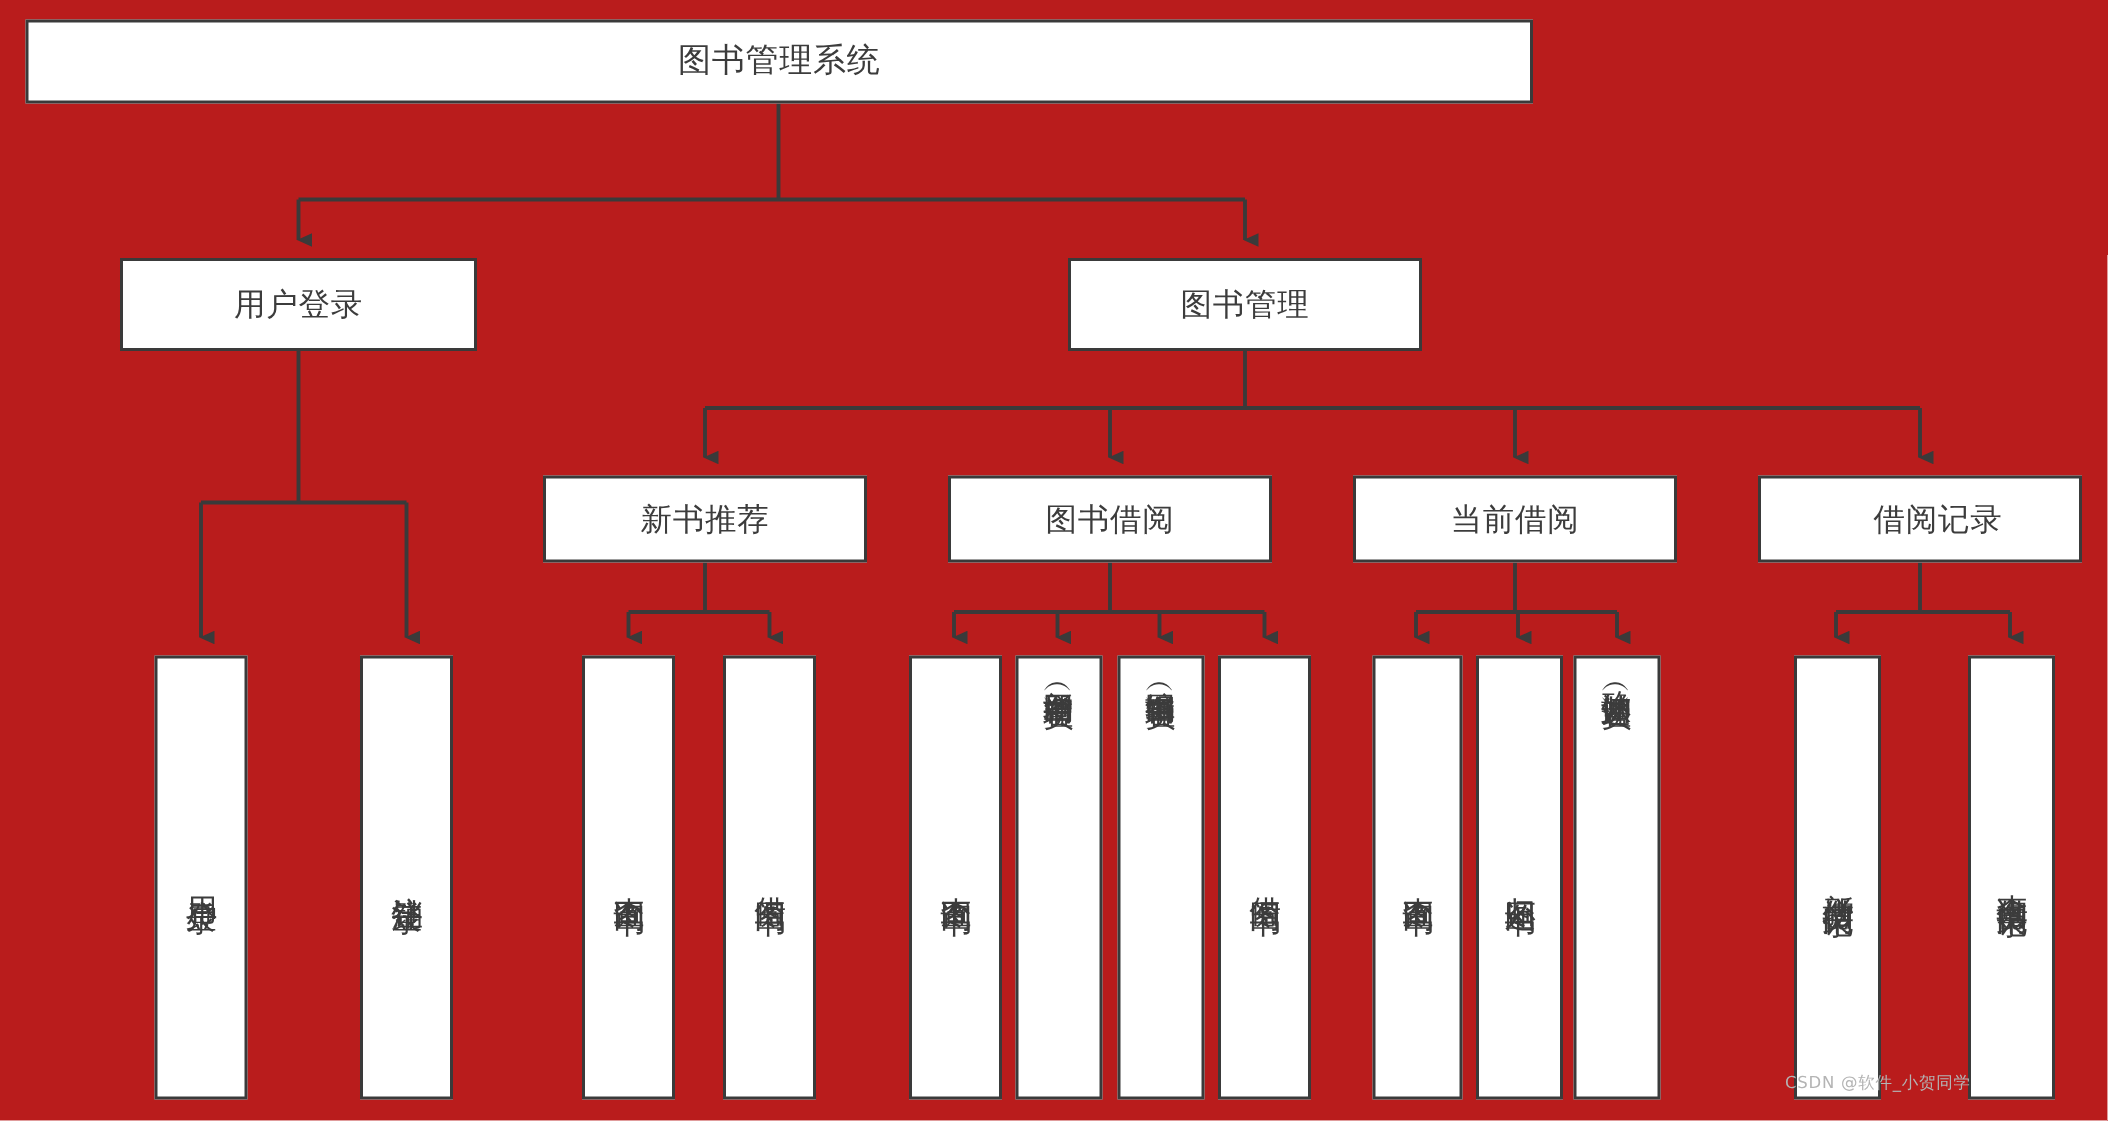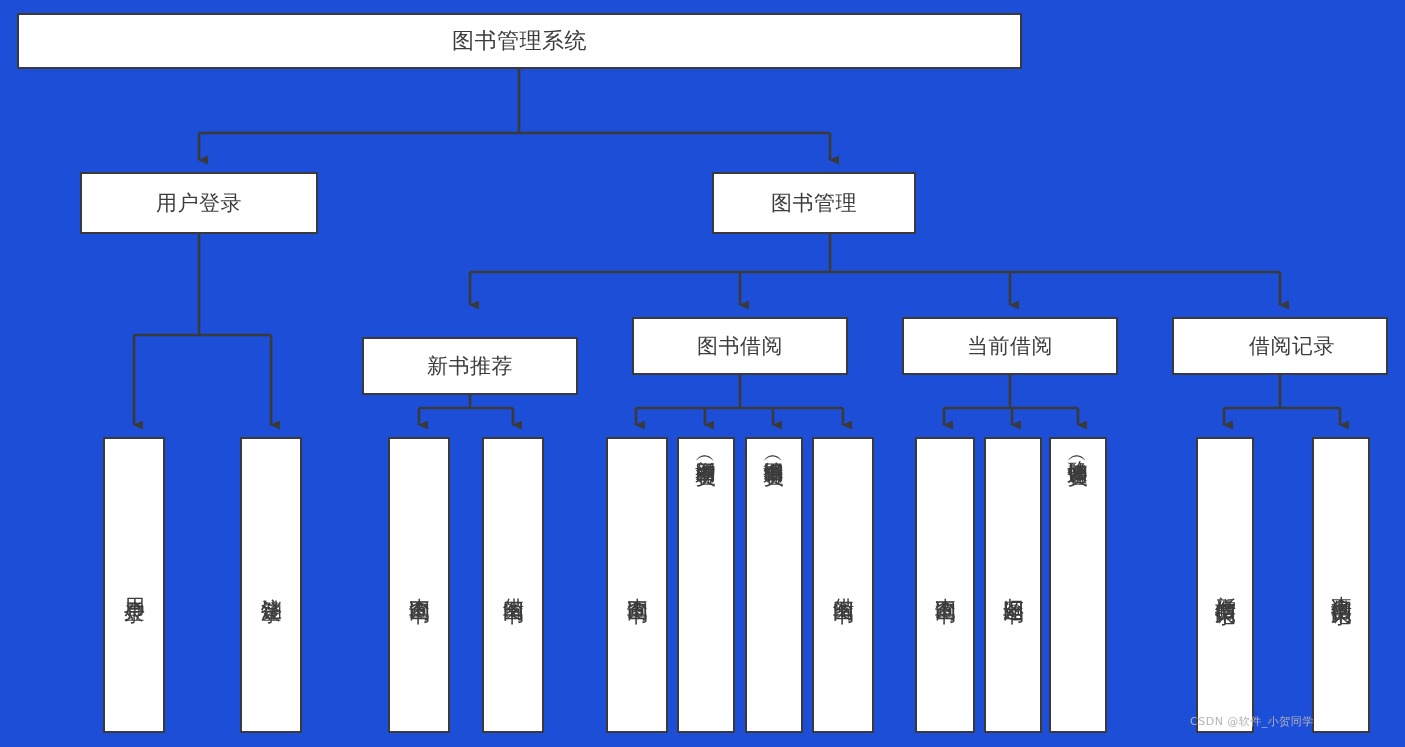--- a/index.html
+++ b/index.html
@@ -8,21 +8,21 @@
     padding: 0;
     background: #ffffff;
   }
   body {
     font-family: "DejaVu Sans", "Liberation Sans", sans-serif;
   }
   #diagram-root {
     position: relative;
     width: 1405px;
     height: 747px;
-    background: #1d4ed8;
+    background: #b91c1c;
     overflow: hidden;
   }
   #wires {
     position: absolute;
     left: 0;
     top: 0;
     width: 1405px;
     height: 747px;
     pointer-events: none;
   }
@@ -139,25 +139,25 @@
     </g>
   </svg>
 
   <div class="node h-node root-node" style="left:17px; top:13px; width:1005px; height:56px;">
     <span class="node-label">图书管理系统</span>
   </div>
 
   <div class="node h-node" style="left:80px; top:172px; width:238px; height:62px;">
     <span class="node-label">用户登录</span>
   </div>
-  <div class="node h-node" style="left:712px; top:172px; width:204px; height:62px;">
+  <div class="node h-node" style="left:712px; top:172px; width:236px; height:62px;">
     <span class="node-label">图书管理</span>
   </div>
 
-  <div class="node h-node" style="left:362px; top:317px; width:216px; height:58px;margin-top:20px;">
+  <div class="node h-node" style="left:362px; top:317px; width:216px; height:58px;">
     <span class="node-label">新书推荐</span>
   </div>
   <div class="node h-node" style="left:902px; top:317px; width:216px; height:58px;">
     <span class="node-label">当前借阅</span>
   </div>
   <div class="node h-node" style="left:632px; top:317px; width:216px; height:58px;">
     <span class="node-label">图书借阅</span>
   </div>
   <div class="node h-node" style="left:1172px; top:317px; width:216px; height:58px;padding-left:24px;">
     <span class="node-label">借阅记录</span>

